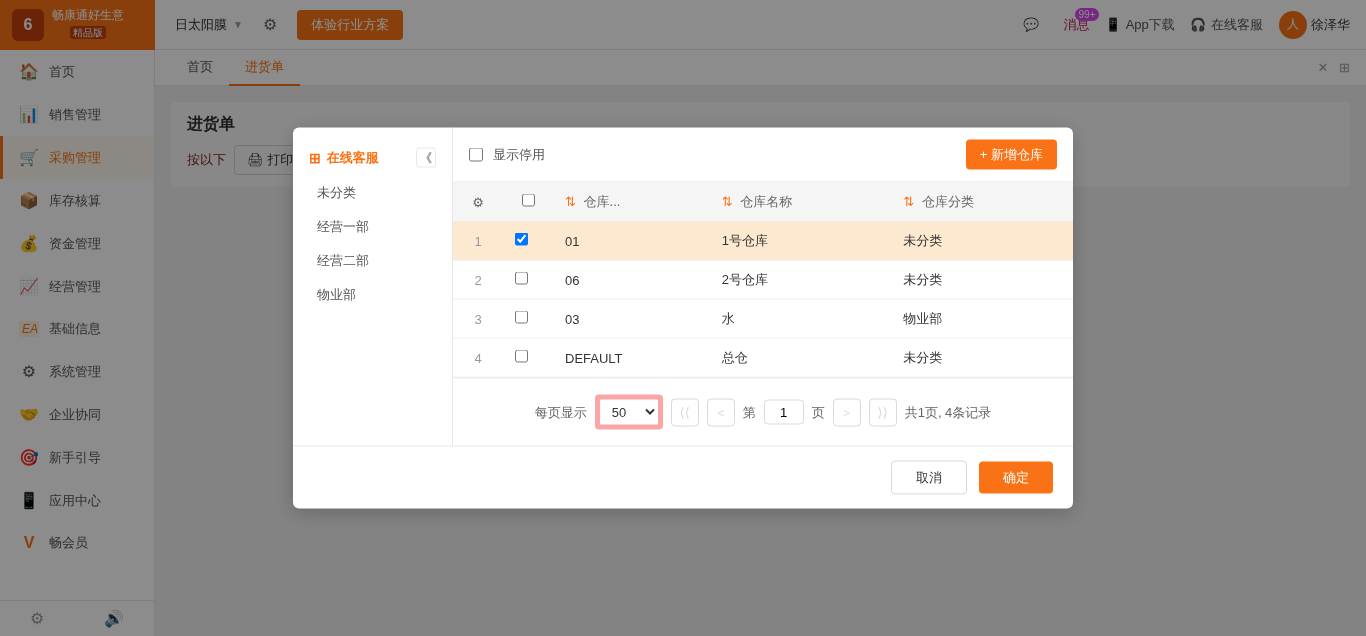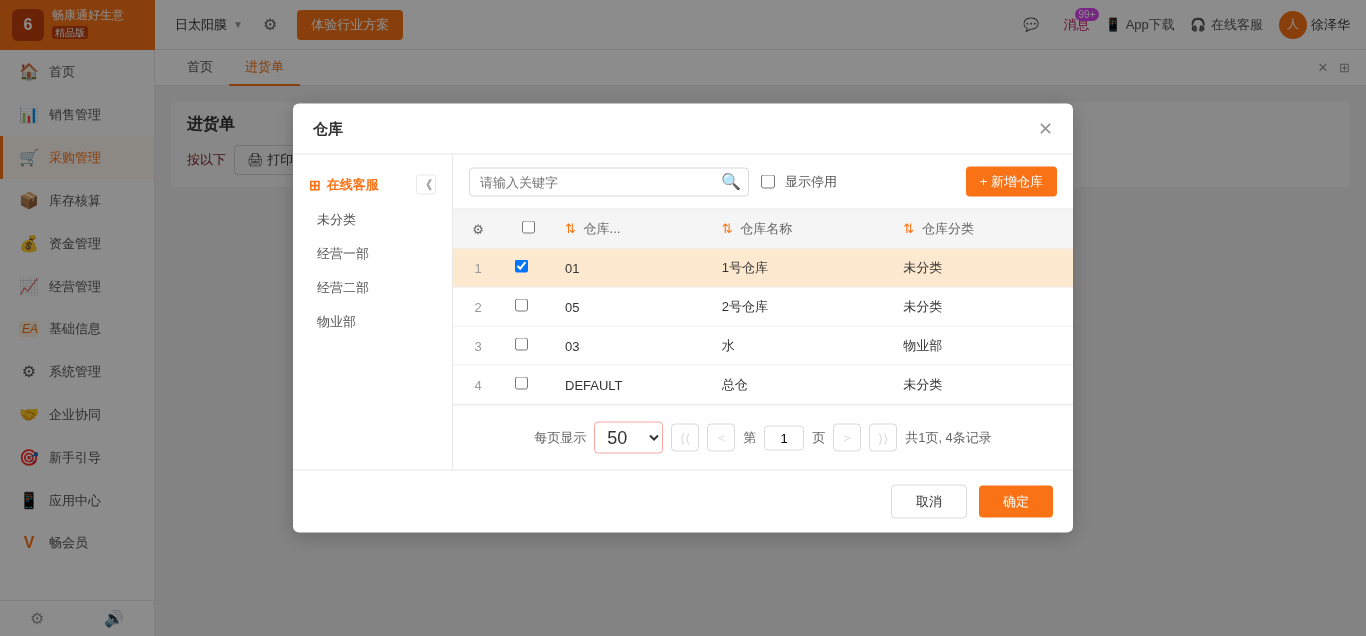--- a/index.html
+++ b/index.html
@@ -25,21 +25,21 @@
       padding: 0 12px;
       margin-left: -16px;
     }
     .logo-icon {
       width: 32px; height: 32px;
       background: #c2410c;
       border-radius: 6px;
       display: flex; align-items: center; justify-content: center;
       color: #fff; font-weight: bold; font-size: 16px; margin-right: 8px;
     }
-    .logo-text { color: #fff; font-size: 12px; line-height: 1.3; }
+    .logo-text { color: #fff; font-size: 12px; line-height: 1.3; text-align: center; }
     .logo-badge { font-size: 10px; background: #c2410c; color: #fff; border-radius: 3px; padding: 0 3px; margin-top: 2px; display: inline-block; }
 
     .header-store {
       display: flex; align-items: center; padding: 0 12px;
       font-size: 13px; color: #333; cursor: pointer; margin-left: 8px;
     }
     .header-store .chevron { margin-left: 6px; color: #999; font-size: 10px; }
     .header-gear { margin: 0 8px; color: #666; cursor: pointer; font-size: 16px; }
     .header-trial-btn {
       background: #f97316; color: #fff; border: none; border-radius: 4px;
@@ -184,22 +184,22 @@
     tbody td { padding: 10px 12px; font-size: 13px; color: #333; }
     .row-num { color: #999; text-align: center; }
 
     
     .pagination {
       padding: 16px 16px; border-top: 1px solid #e8e8e8;
       display: flex; align-items: center; justify-content: center; gap: 8px;
     }
     .page-size-label { color: #666; font-size: 13px; }
     .page-size-select {
-      border: 1px solid #fca5a5; border-radius: 4px; padding: 4px 8px;
-      font-size: 18px; cursor: pointer; background: #fff; color: #333;
+      border: 5px solid #fca5a5; border-radius: 4px; padding: 4px 8px;
+      font-size: 13px; cursor: pointer; background: #fff; color: #333;
     }
     .page-btn {
       width: 28px; height: 28px; border: 1px solid #d9d9d9; border-radius: 4px;
       display: flex; align-items: center; justify-content: center;
       cursor: pointer; background: #fff; color: #555; font-size: 13px;
     }
     .page-btn.disabled { color: #d9d9d9; cursor: not-allowed; }
     .page-input {
       width: 40px; text-align: center; border: 1px solid #d9d9d9; border-radius: 4px;
       padding: 4px 6px; font-size: 13px; outline: none;
@@ -342,24 +342,20 @@
         </div>
       </div>
     </div>
   </div>
 </div>
 
 <div class="modal-backdrop"></div>
 
 <div class="modal">
 
-  <div class="modal-header">
-    <span class="modal-title">仓库</span>
-    <span class="modal-close">✕</span>
-  </div>
 
   <div class="modal-body">
 
     <div class="category-panel">
       <div class="category-header">
         <span class="cat-icon">⊞</span>
         <span>在线客服</span>
         <div class="category-collapse-btn">《</div>
       </div>
       <div class="category-item">
@@ -372,24 +368,20 @@
         <span>经营二部</span>
       </div>
       <div class="category-item">
         <span>物业部</span>
       </div>
     </div>
 
     <div class="table-panel">
 
       <div class="table-toolbar">
-        <div class="search-box">
-          <input class="search-input" type="text" placeholder="请输入关键字" style="">
-          <button class="search-icon-btn">🔍</button>
-        </div>
         <label class="show-disabled">
           <input type="checkbox" class="checkbox-custom" style="">
           <span>显示停用</span>
         </label>
         <button class="add-warehouse-btn">+ 新增仓库</button>
       </div>
 
       <div class="data-table">
         <table>
           <thead>
@@ -422,21 +414,21 @@
       </td>
       <td>01</td>
       <td>1号仓库</td>
       <td>未分类</td>
     </tr>
               <tr>
       <td class="row-num">2</td>
       <td>
         <input type="checkbox" style="">
       </td>
-      <td>05</td>
+      <td>06</td>
       <td>2号仓库</td>
       <td>未分类</td>
     </tr>
               <tr>
       <td class="row-num">3</td>
       <td>
         <input type="checkbox" style="">
       </td>
       <td>03</td>
       <td>水</td>

